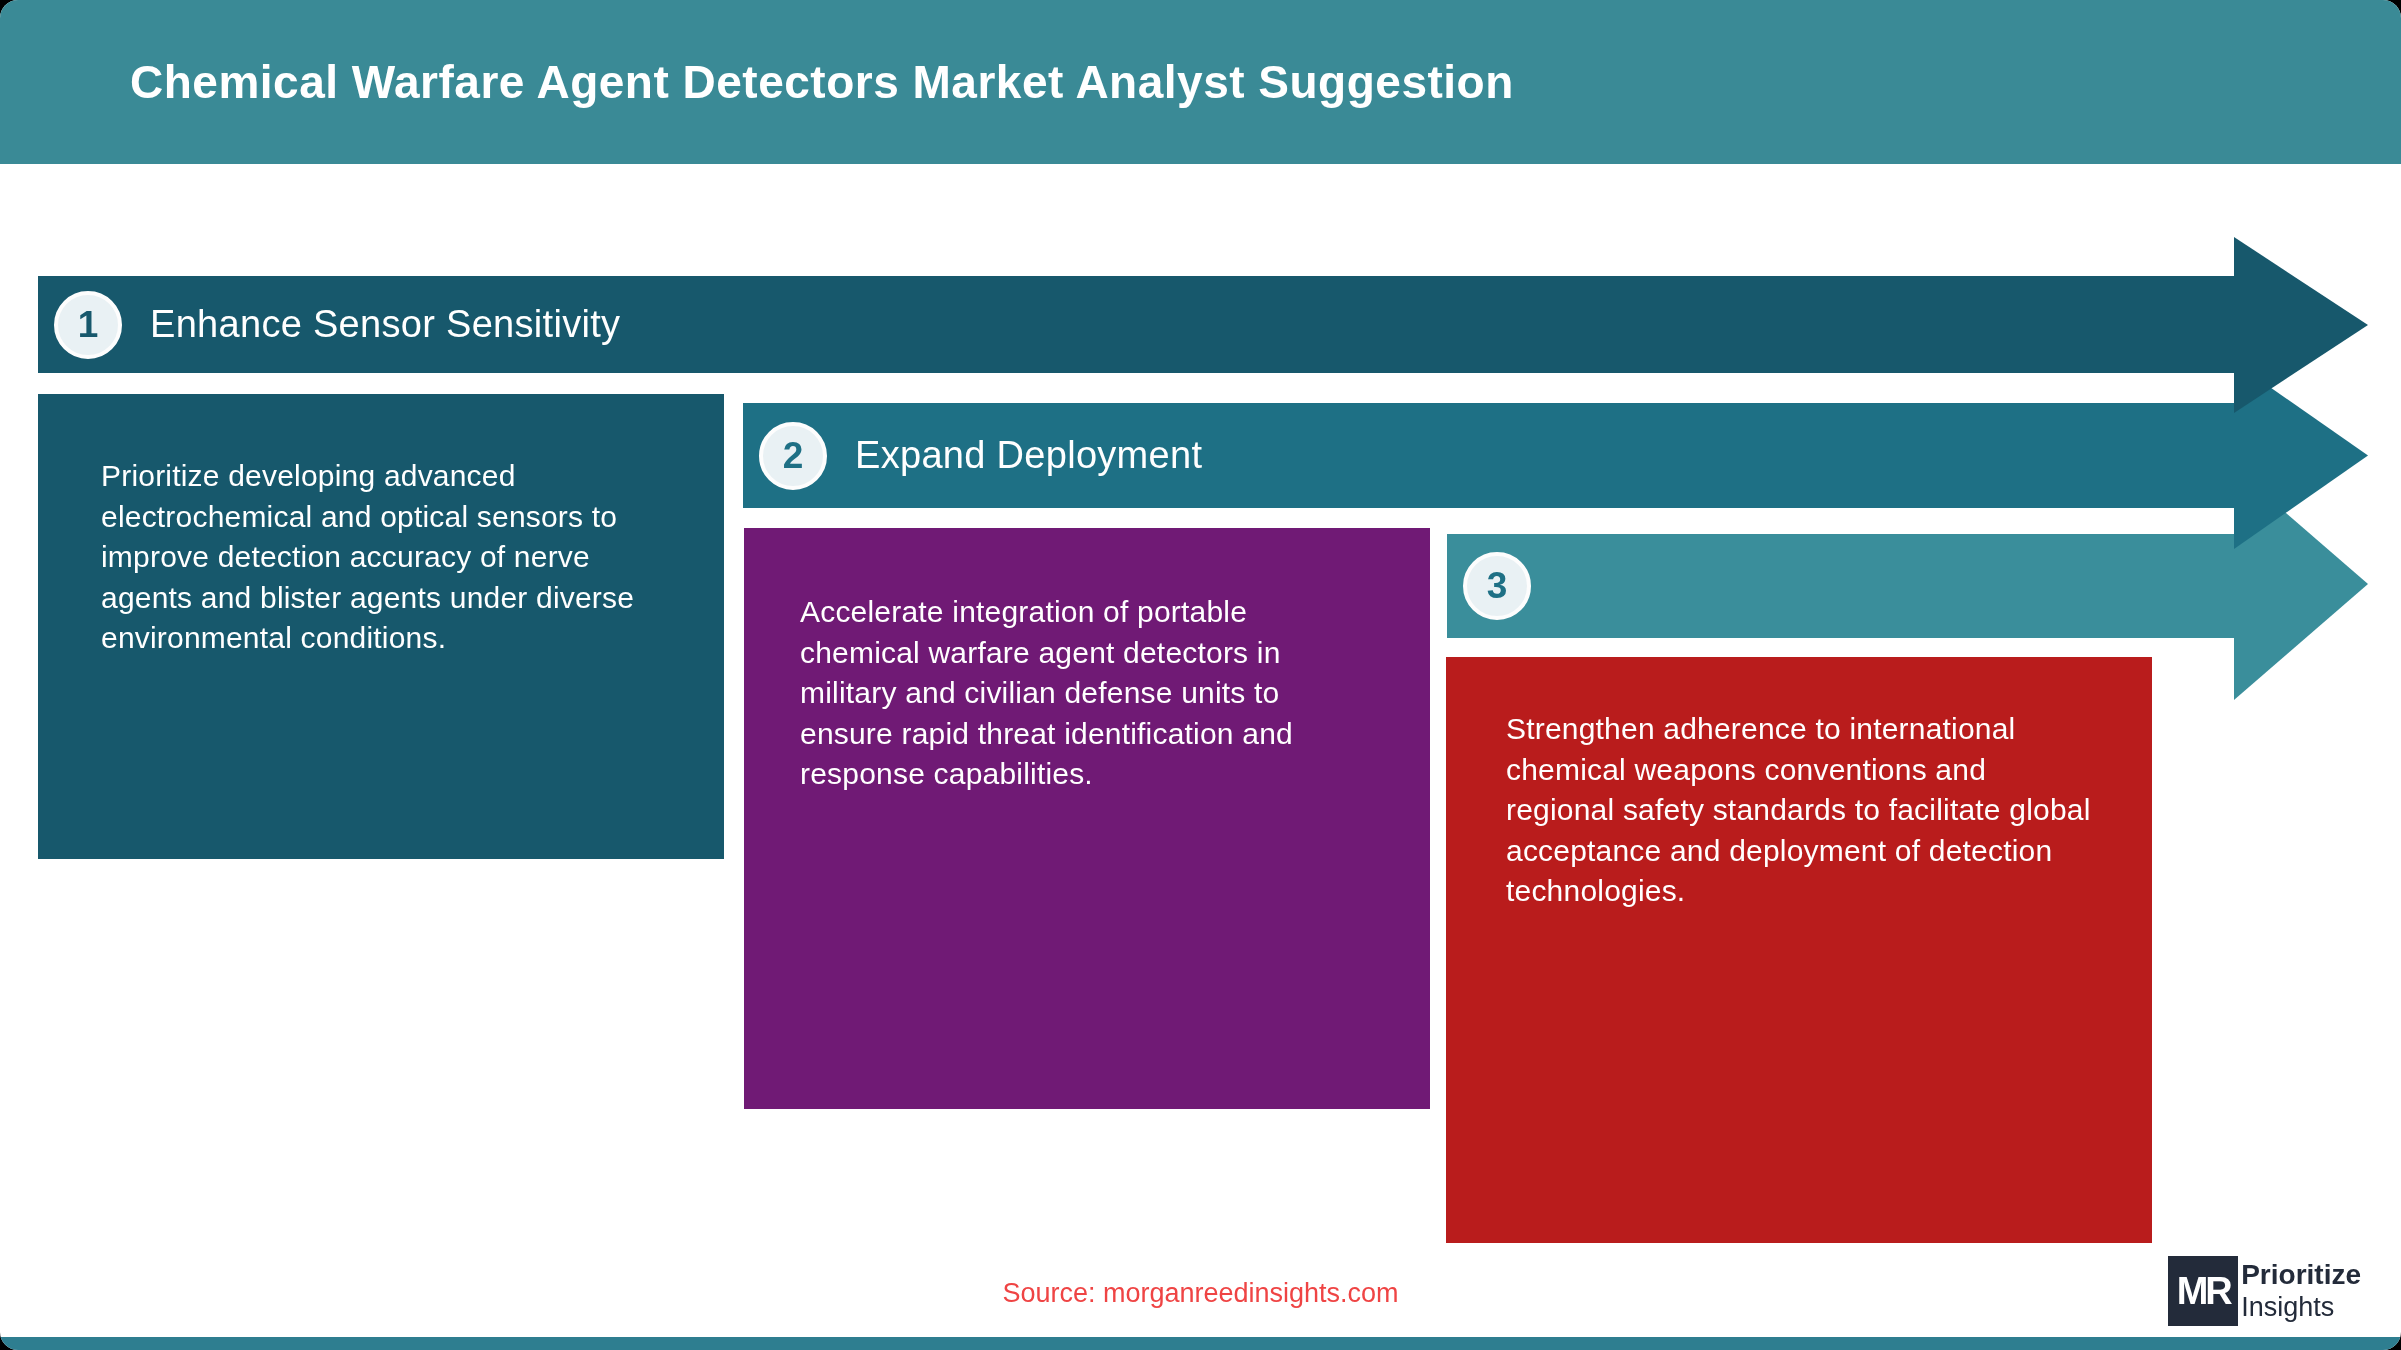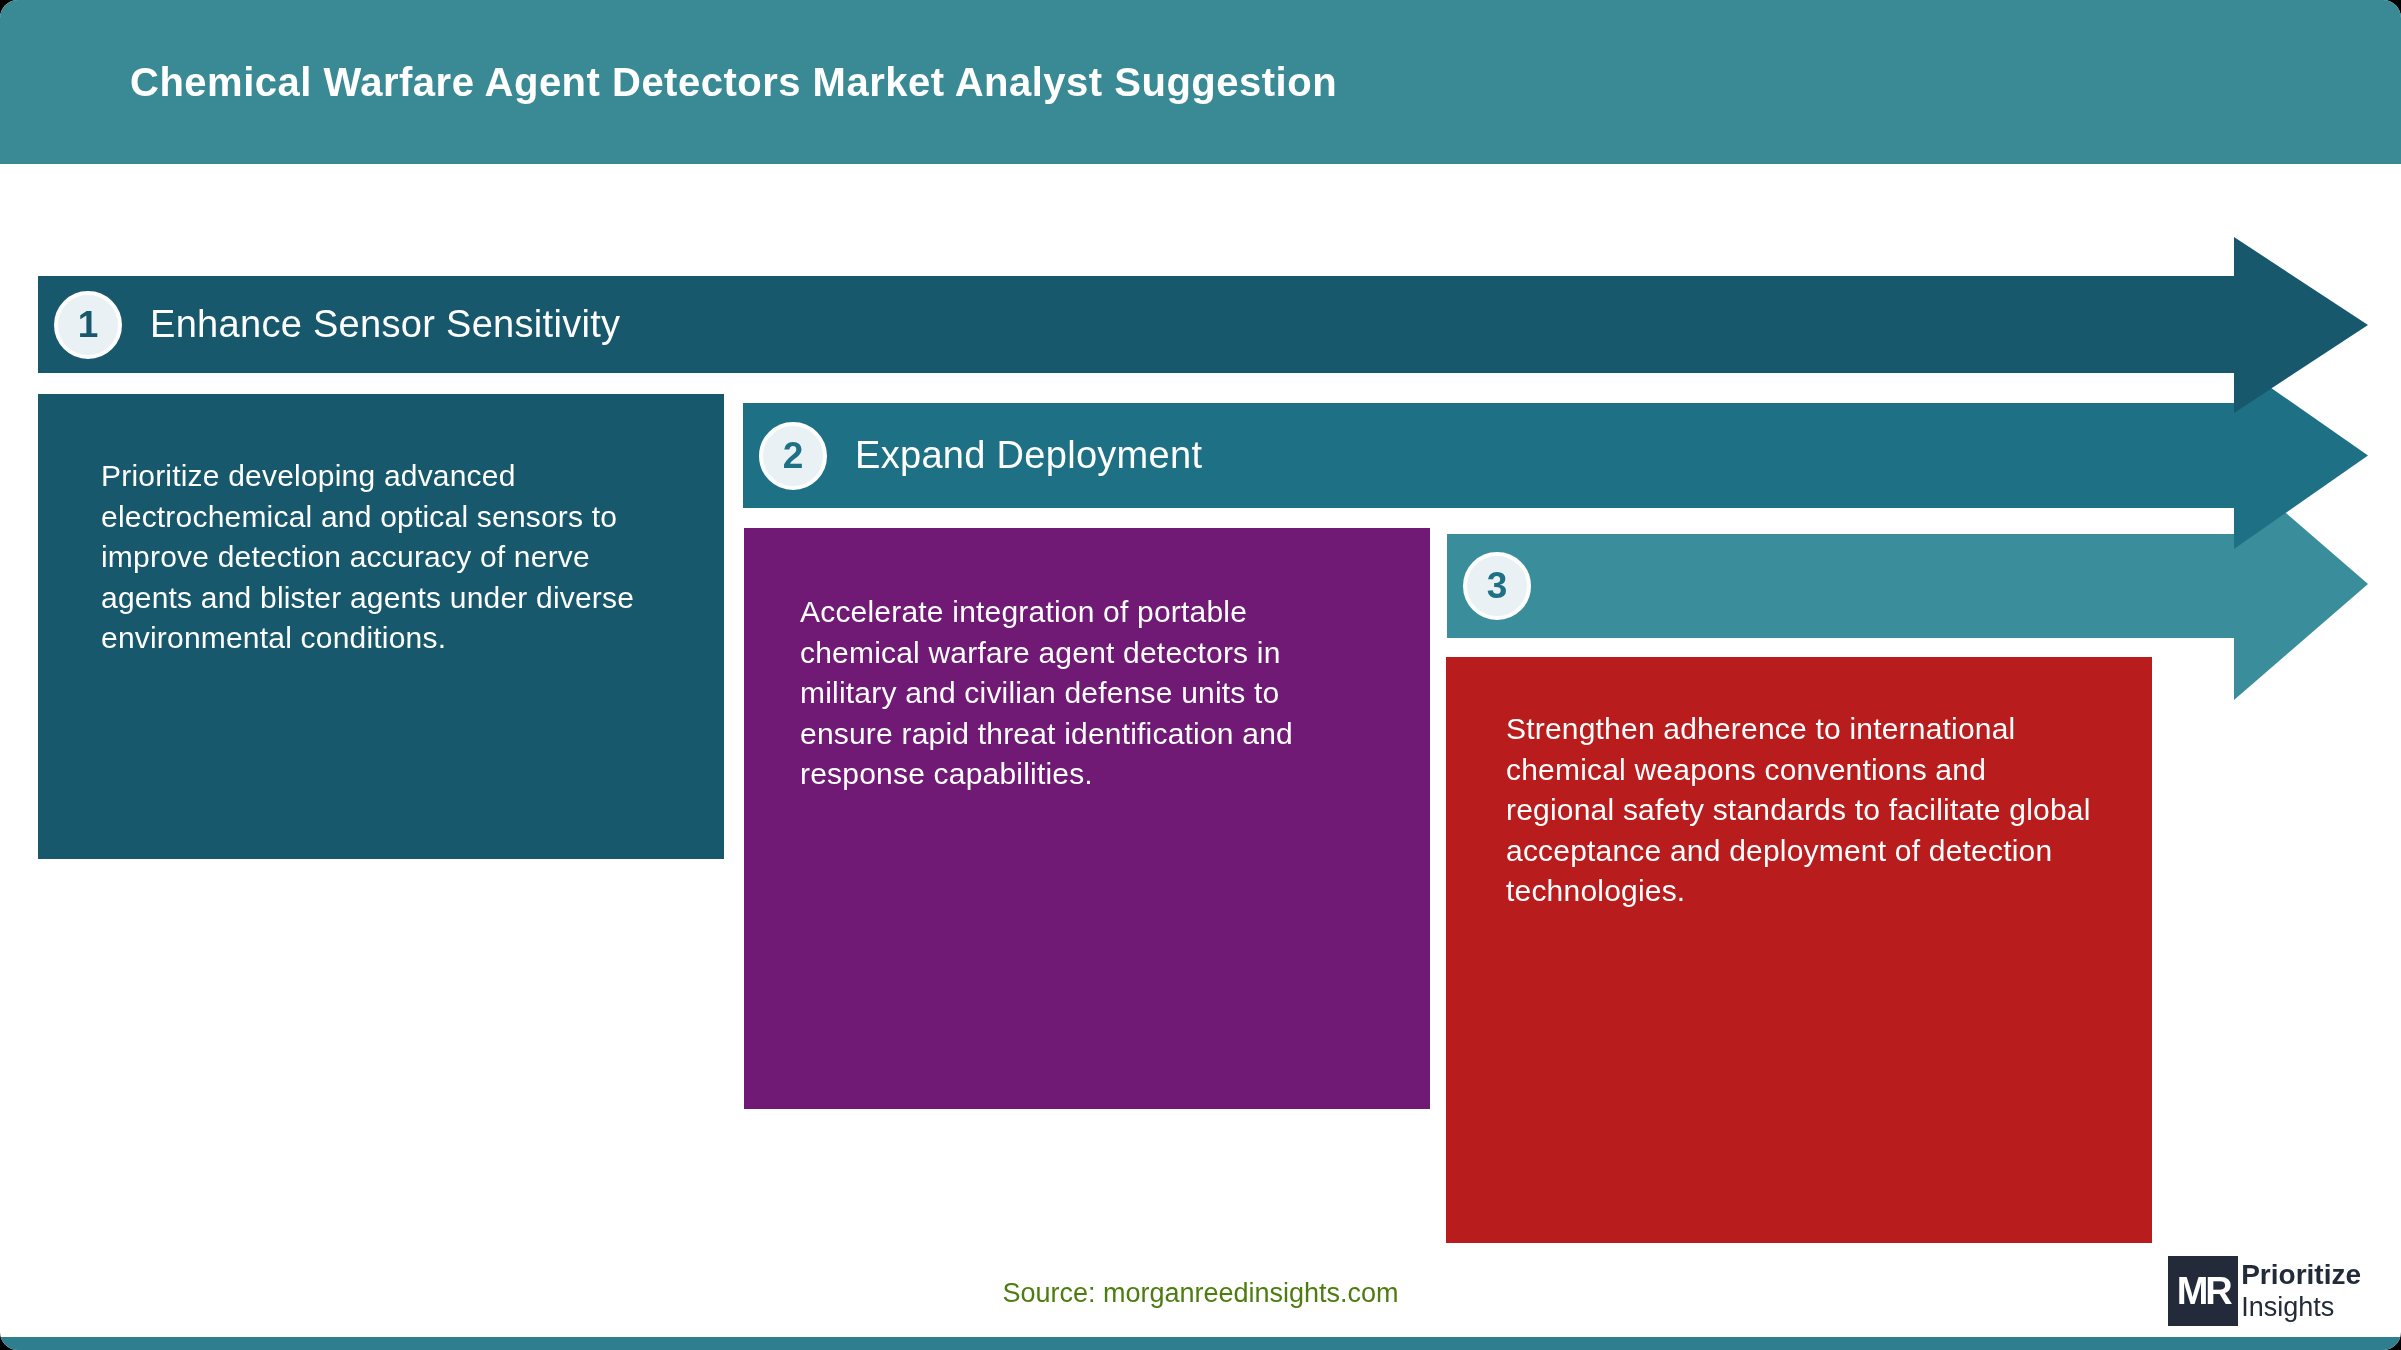--- a/index.html
+++ b/index.html
@@ -23,21 +23,21 @@
     top: 0; left: 0;
     width: 100%;
     height: 164px;
     background: #3A8A96;
     display: flex;
     align-items: center;
   }
   .header-title {
     margin-left: 130px;
     color: #ffffff;
-    font-size: 40px;
+    font-size: 46px;
     font-weight: bold;
     letter-spacing: 0.5px;
   }
 
   
   .band {
     position: absolute;
     display: flex;
     align-items: center;
     color: #ffffff;
@@ -97,21 +97,21 @@
     letter-spacing: 0.2px;
   }
 
   
   .source-line {
     position: absolute;
     left: 0;
     top: 1278px;
     width: 100%;
     text-align: center;
-    color: #4d7c0f;
+    color: #ef4444;
     font-size: 27px;
   }
   .logo-block {
     position: absolute;
     top: 1256px;
     right: 40px;
     display: flex;
     align-items: center;
     gap: 3px;
     z-index: 35;

